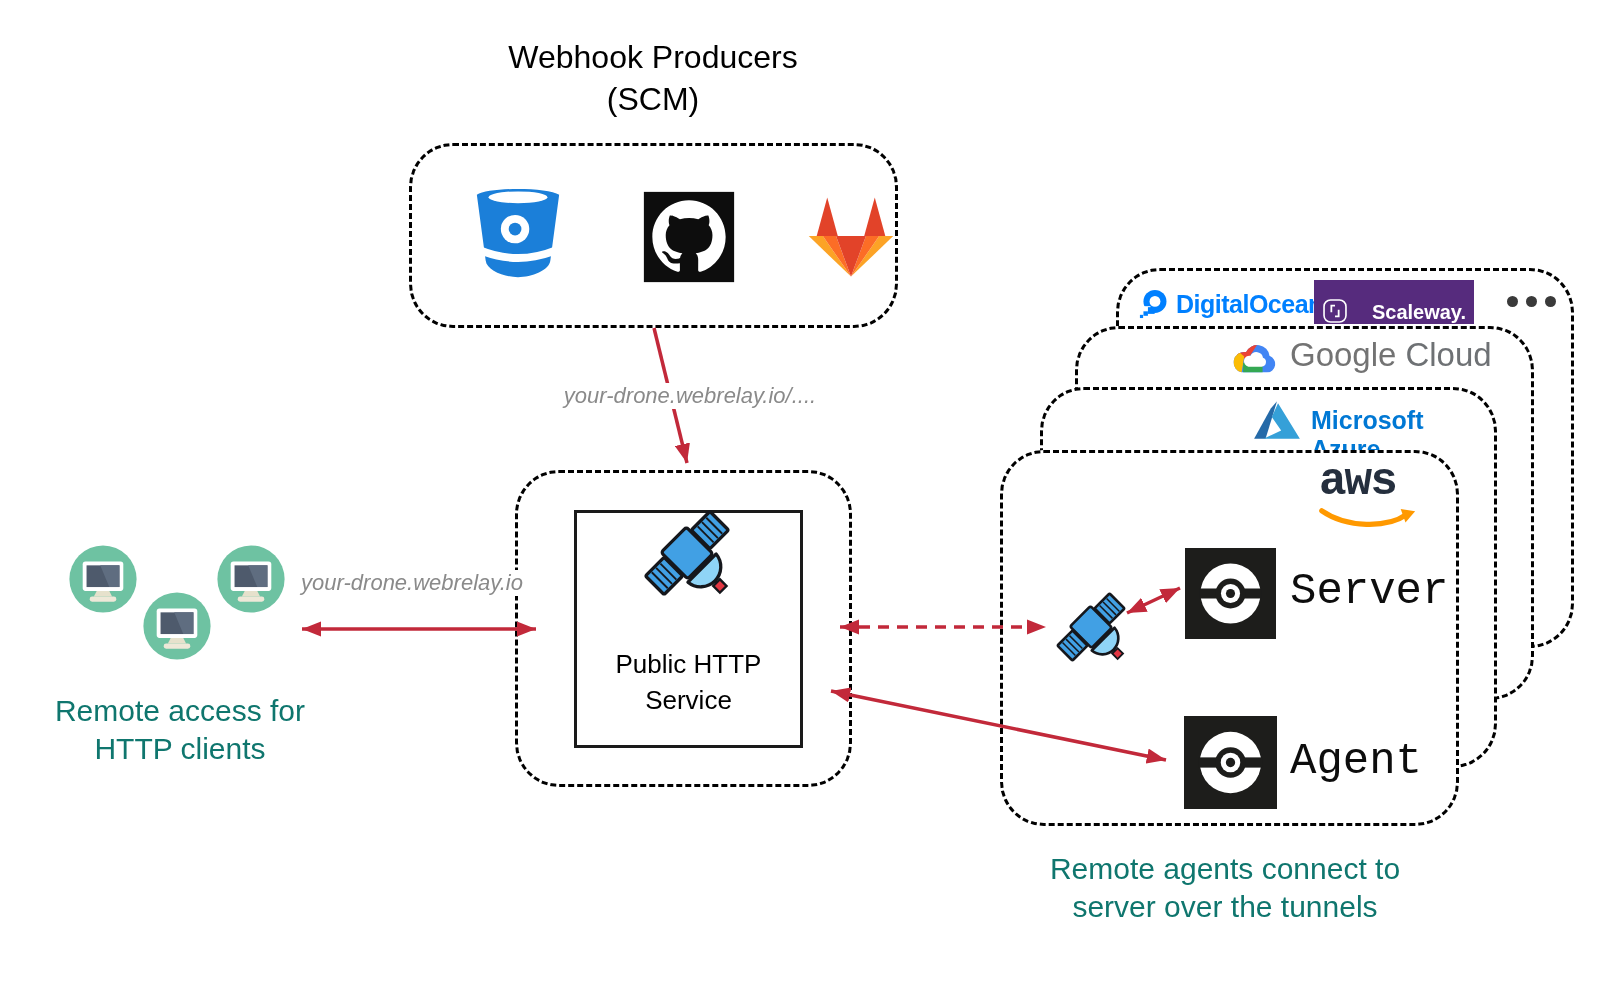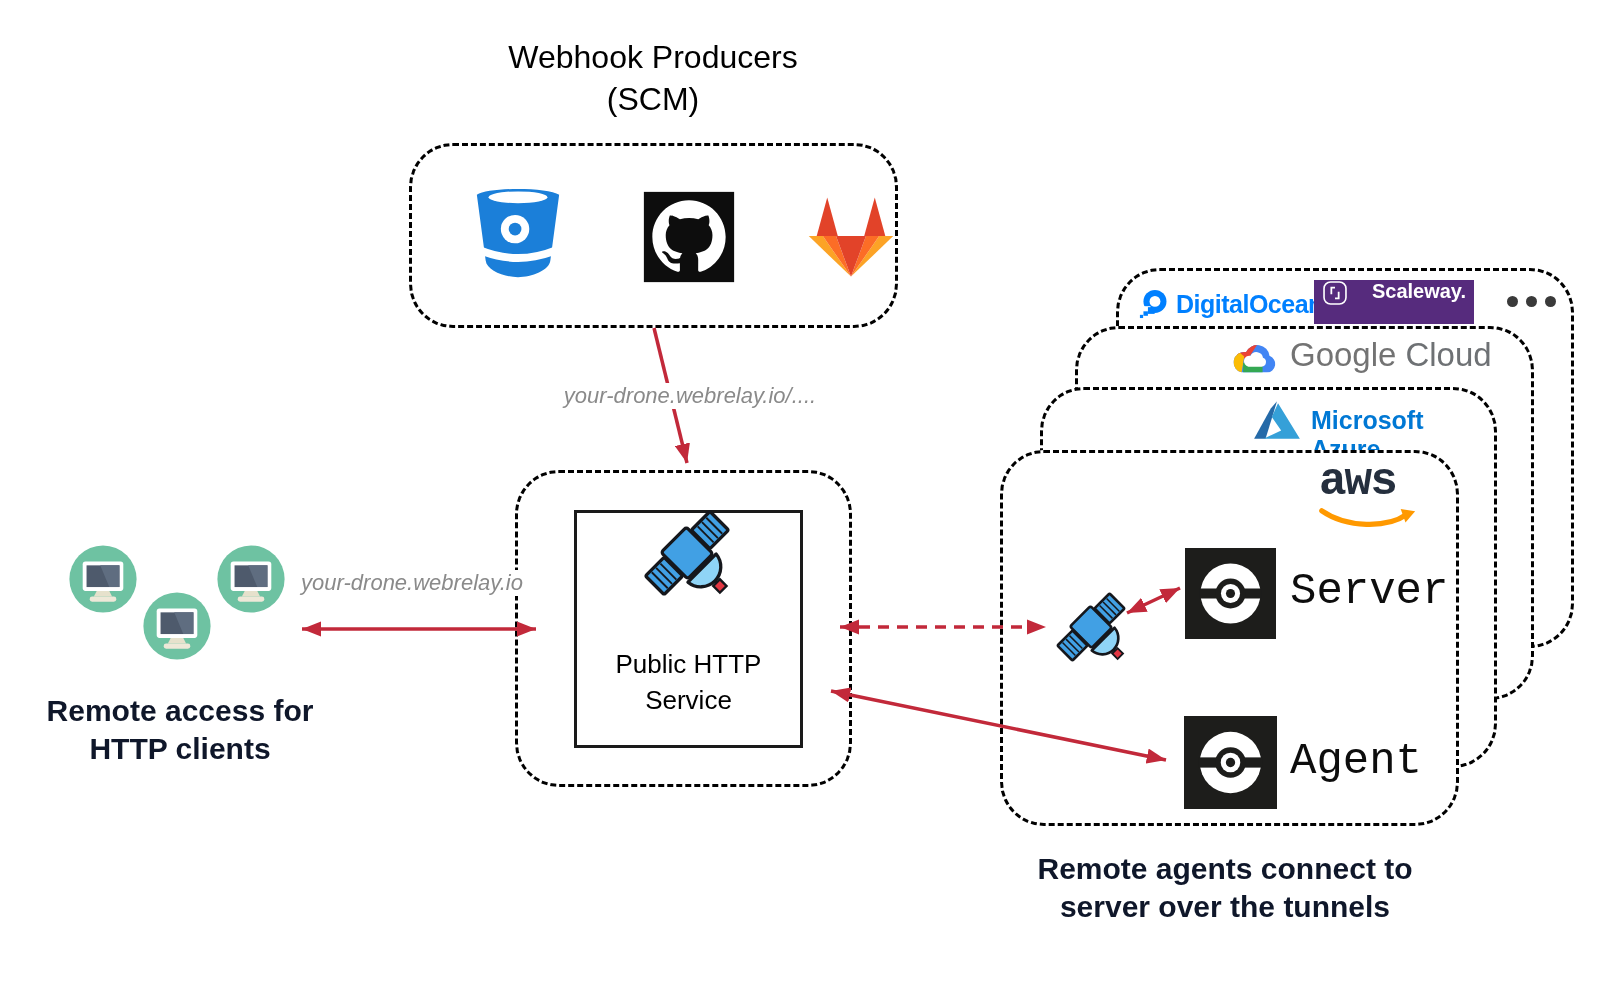--- a/index.html
+++ b/index.html
@@ -3,25 +3,25 @@
 <meta charset="utf-8">
 <style>
   html,body{margin:0;padding:0;background:#fff;}
   body{font-family:"Liberation Sans",sans-serif;color:#111;}
   #canvas{position:relative;width:1615px;height:992px;background:#fff;overflow:hidden;}
   .abs{position:absolute;}
   .dashed-box{position:absolute;border:3px dashed #000;border-radius:44px;background:#fff;box-sizing:border-box;}
   .center{text-align:center;}
   .title{font-size:32px;line-height:42px;color:#000;}
   .url-label{font-style:italic;color:#8a8a8a;font-size:22px;background:#fff;}
-  .caption{font-size:30px;line-height:38px;color:#0f172a;font-weight:bold;}
+  .caption{font-size:30px;line-height:38px;color:#0f766e;}
   .http-label{font-size:26px;line-height:36px;color:#000;}
   .inner-box{position:absolute;border:3px solid #1a1a1a;background:#fff;box-sizing:border-box;}
   .do-text{font-size:25px;font-weight:700;color:#0080ff;letter-spacing:-.5px;}
-  .scaleway-pill{position:absolute;background:#562b7d;display:flex;align-items:flex-start;justify-content:center;gap:24px;}
+  .scaleway-pill{position:absolute;background:#562b7d;display:flex;align-items:flex-end;justify-content:center;gap:24px;}
   .scaleway-text{color:#fff;font-weight:700;font-size:20px;}
   .google-text1{font-size:33px;font-weight:500;color:#737373;}
   .google-text2{font-size:33px;font-weight:400;color:#6e7174;margin-left:9px;}
   .azure-text{font-size:25px;font-weight:600;color:#0078d4;}
   .aws-text{font-size:46px;font-weight:700;color:#252f3e;letter-spacing:-2px;line-height:46px;}
   .drone-label{font-size:44px;color:#0d0d0d;}
   .dots{position:absolute;display:flex;gap:8px;}
   .dot{width:11px;height:11px;border-radius:50%;background:#3a3a3a;}
   svg.icon{display:block;}
   #overlay{position:absolute;left:0;top:0;z-index:30;pointer-events:none;}

